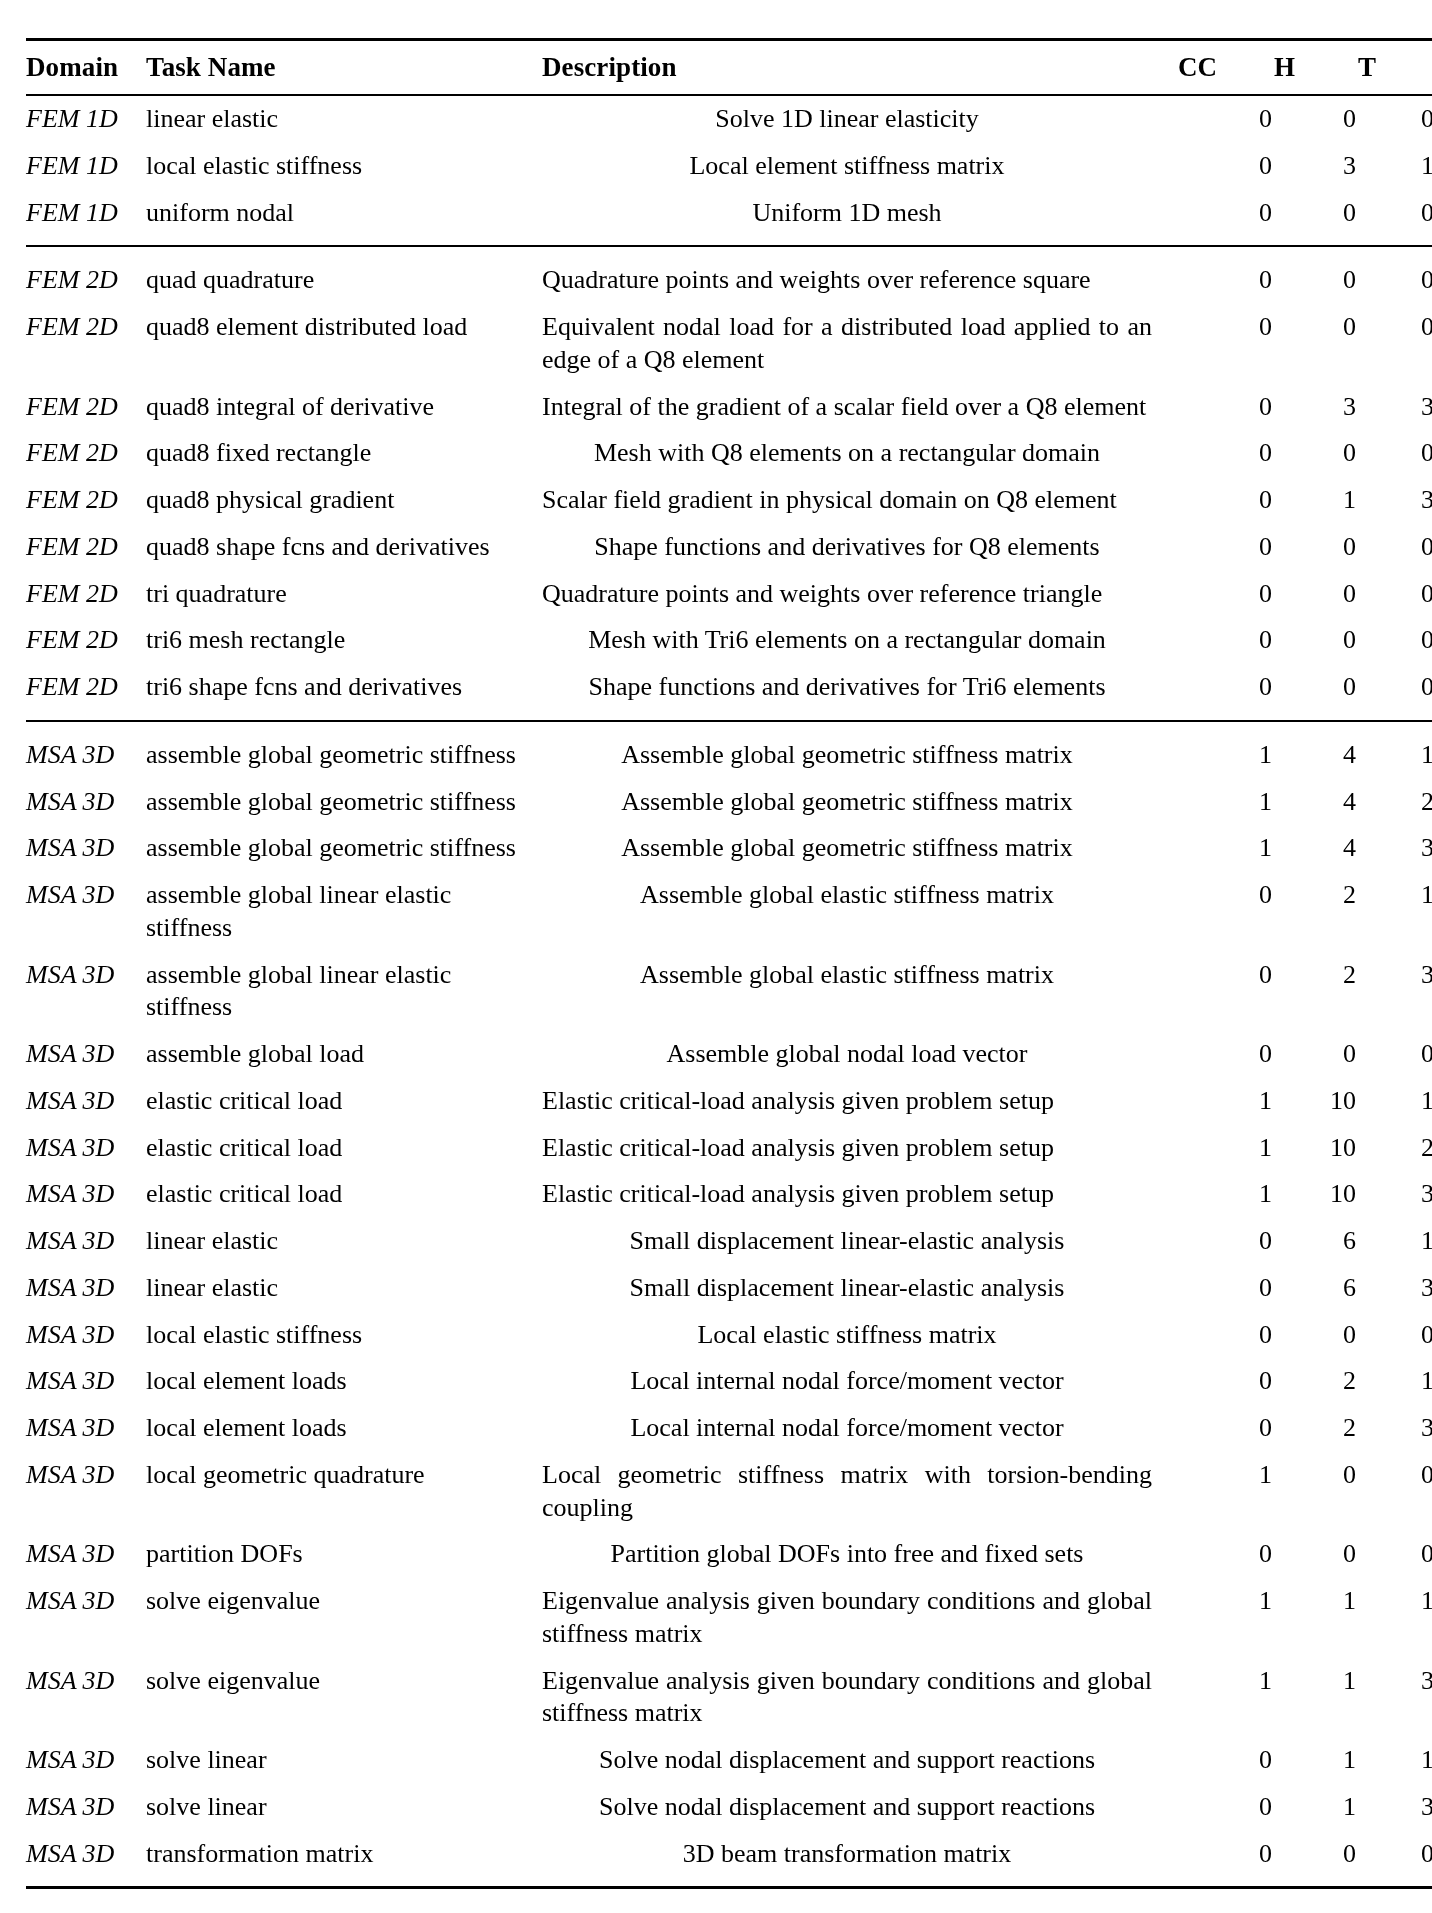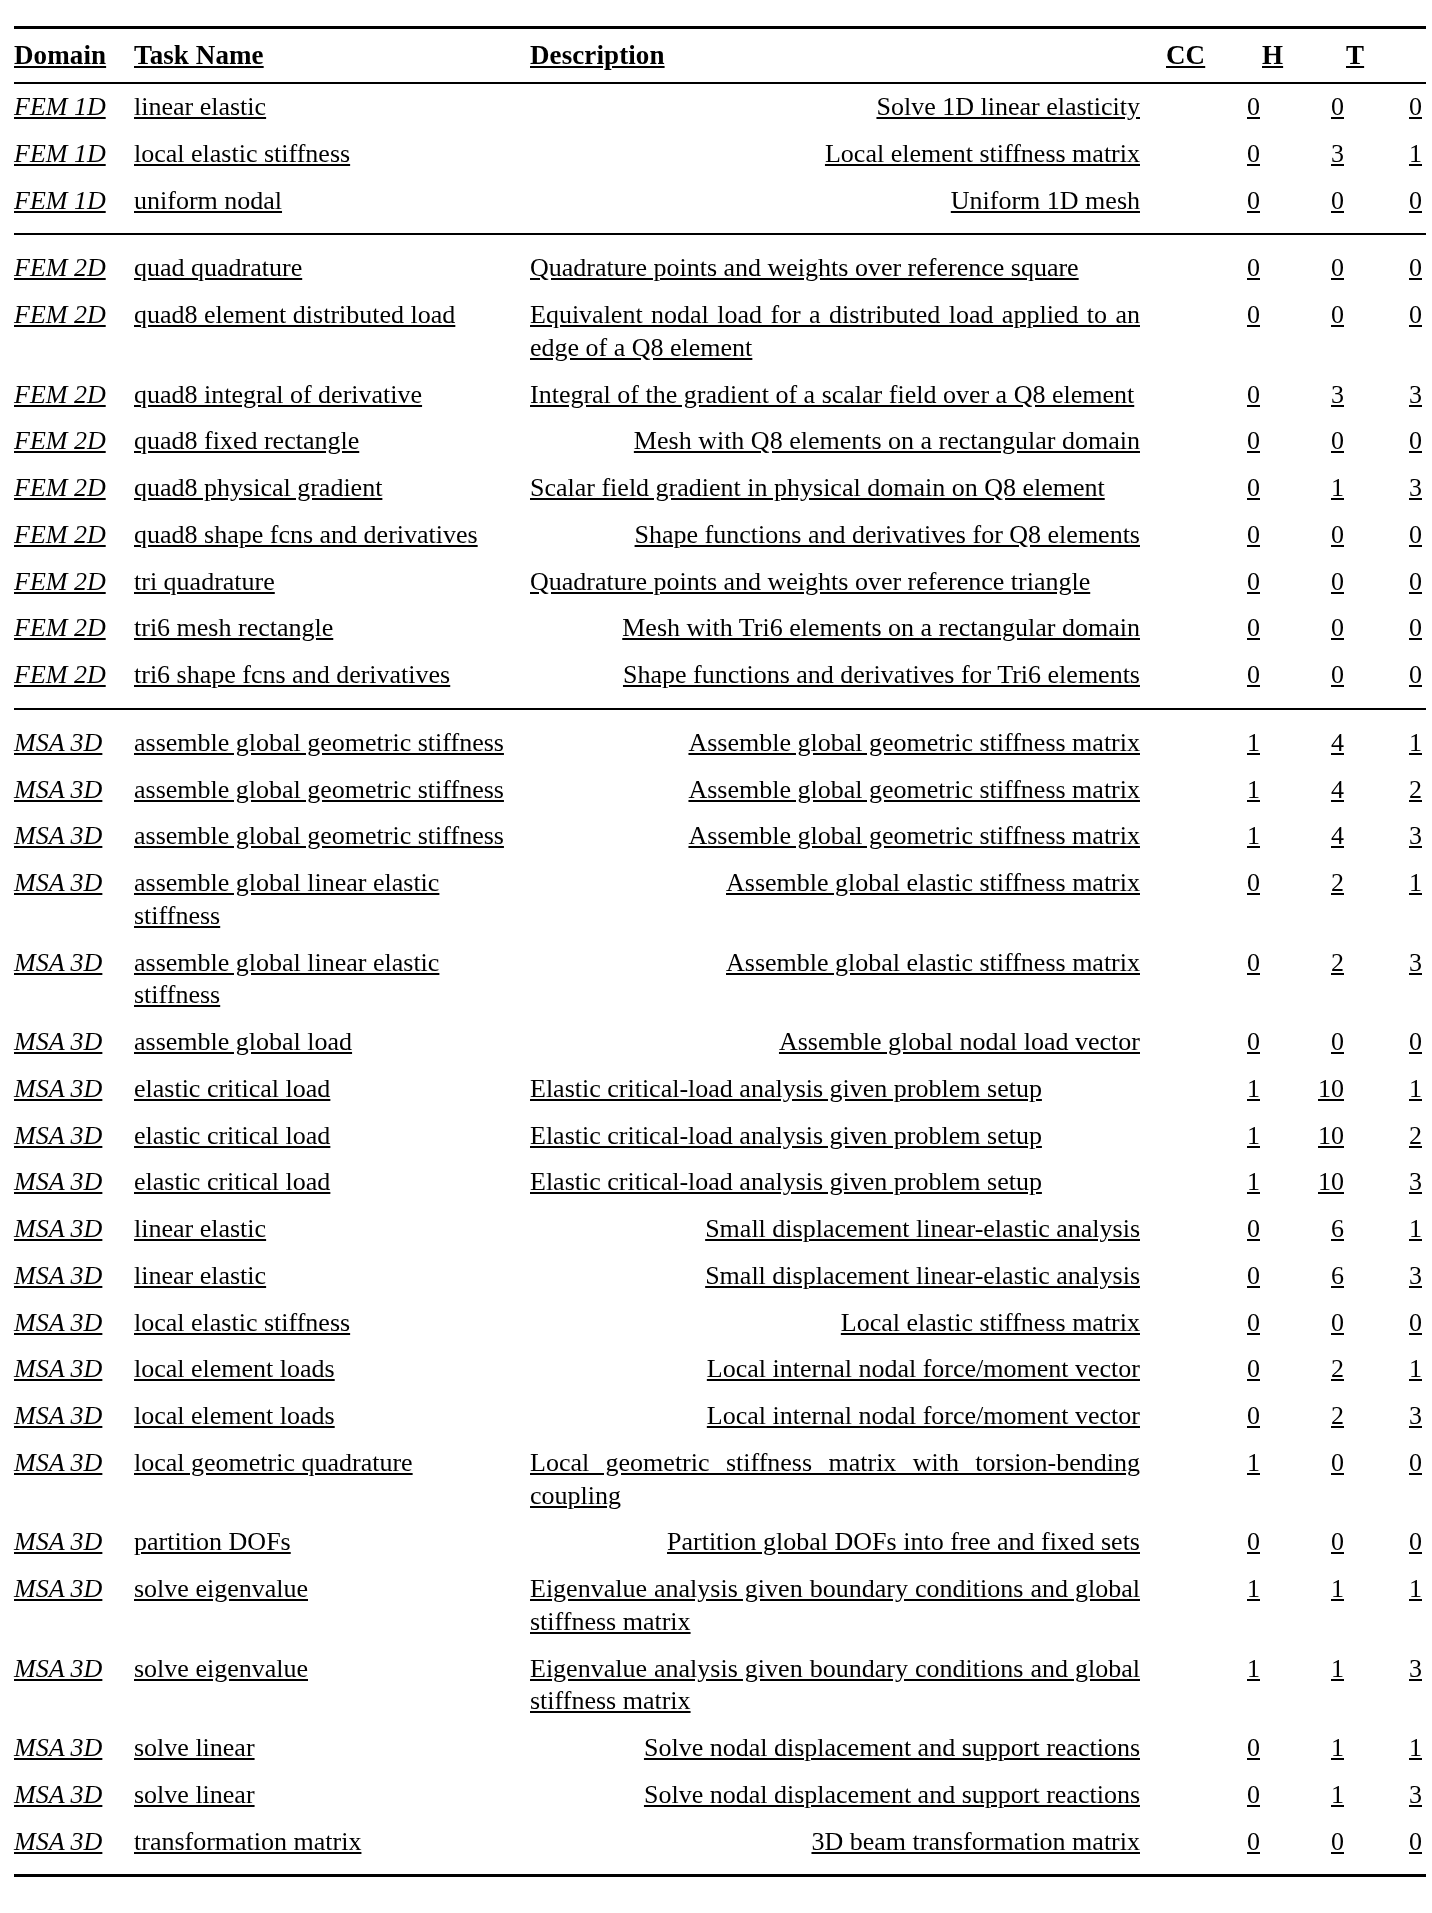--- a/index.html
+++ b/index.html
@@ -11,23 +11,22 @@
     width: 1432px;
     height: 1913px;
     font-family: "Liberation Serif", "DejaVu Serif", serif;
     color: #000000;
     -webkit-font-smoothing: antialiased;
   }
 
   .table-wrap {
     position: relative;
     width: 1149px;
-    padding: 4px;
+    padding: 16px;
     box-sizing: border-box;
-    text-decoration: underline;
   }
 
   table.benchmark-table {
     border-collapse: collapse;
     width: 1412px;
     margin-left: 10px;
     table-layout: fixed;
     font-size: 26px;
   }
 
@@ -69,21 +68,21 @@
   td.task {
     white-space: normal;
     padding-right: 14px;
   }
   td.desc {
     text-align: justify;
     text-justify: inter-word;
     padding-right: 26px;
     hyphens: manual;
   }
-  td.desc.single { text-align: right; }
+  td.desc.single { text-align: center; }
   td.num {
     text-align: right;
     white-space: nowrap;
     padding-right: 0;
   }
   td.num.cc { padding-right: 2px; }
   td.num.h  { padding-right: 2px; }
   td.num.t  { padding-right: 4px; }
 
   tr.section-start > td { border-top: 2px solid #000; }

